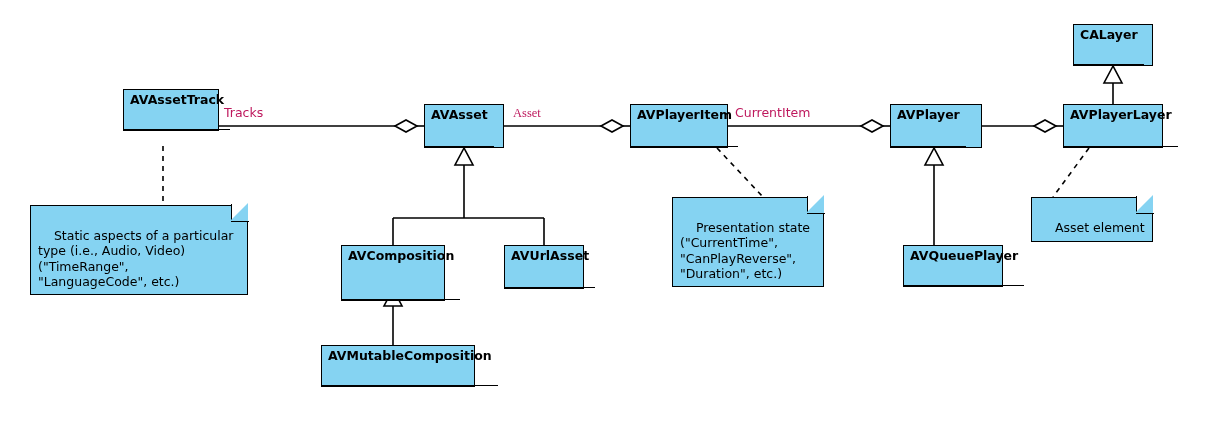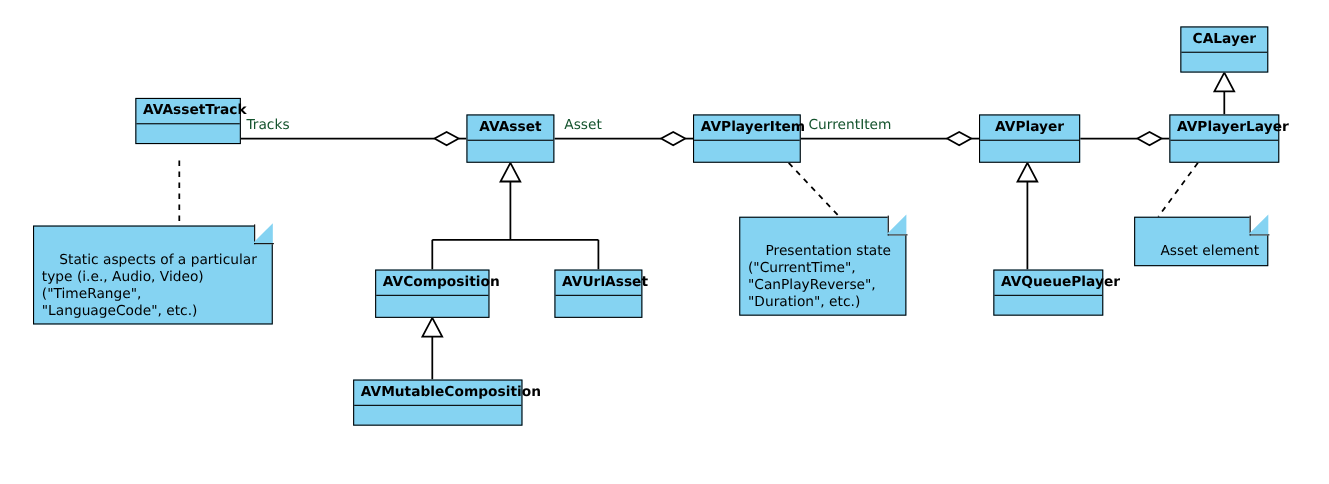--- a/index.html
+++ b/index.html
@@ -23,21 +23,21 @@
     height: 440px;
     pointer-events: none;
   }
   
   .uml-class {
     position: absolute;
     box-sizing: border-box;
     border: 1.6px solid #000000;
     background: #85d3f2;
     display: flex;
-    flex-direction: column;
+    flex-direction: row;
   }
   .uml-class .cls-name {
     box-sizing: border-box;
     border-bottom: 1.6px solid #000000;
     text-align: center;
     font-weight: bold;
     font-size: 12.5px;
     line-height: 1;
     padding: 4px 6px 5px 6px;
     color: #000000;
@@ -76,21 +76,21 @@
     width: 0;
     height: 0;
     border-left: 18.6px solid transparent;
     border-bottom: 18.6px solid #85d3f2;
   }
   
   .edge-label {
     position: absolute;
     font-size: 12.5px;
     line-height: 1;
-    color: #14532d;
+    color: #be185d;
     white-space: nowrap;
   }
 </style>
 </head>
 <body>
 
 <div id="canvas">
 
   <svg class="edges" viewBox="0 0 1208 440" xmlns="http://www.w3.org/2000/svg">
 
@@ -176,21 +176,21 @@
   <div class="uml-class" style="left:1063px; top:104px; width:100px; height:44px;">
     <div class="cls-name">AVPlayerLayer</div>
     <div class="cls-body"></div>
   </div>
 
   <div class="uml-class" style="left:1073px; top:24px; width:80px; height:42px;">
     <div class="cls-name">CALayer</div>
     <div class="cls-body"></div>
   </div>
 
-  <div class="uml-class" style="left:341px; top:245px; width:104px; height:44px;gap:24px;">
+  <div class="uml-class" style="left:341px; top:245px; width:104px; height:56px;gap:24px;">
     <div class="cls-name">AVComposition</div>
     <div class="cls-body"></div>
   </div>
 
   <div class="uml-class" style="left:504px; top:245px; width:80px; height:44px;">
     <div class="cls-name">AVUrlAsset</div>
     <div class="cls-body"></div>
   </div>
 
   <div class="uml-class" style="left:321px; top:345px; width:154px; height:42px;">
@@ -219,17 +219,17 @@
     <span class="fold"></span>
   </div>
 
   <div class="uml-note" style="left:1031px; top:197px; width:122px; height:45px;">
     <span>Asset element</span>
     <span class="fold"></span>
   </div>
 
   <div class="edge-label" style="left:224px; top:107px;">Tracks</div>
 
-  <div class="edge-label" style="left:513px; top:107px;">Asset</div>
+  <div class="edge-label" style="left:513px; top:107px;font-family:Liberation Serif, serif;">Asset</div>
 
   <div class="edge-label" style="left:735px; top:107px;">CurrentItem</div>
 
 </div>
 
 </body></html>

